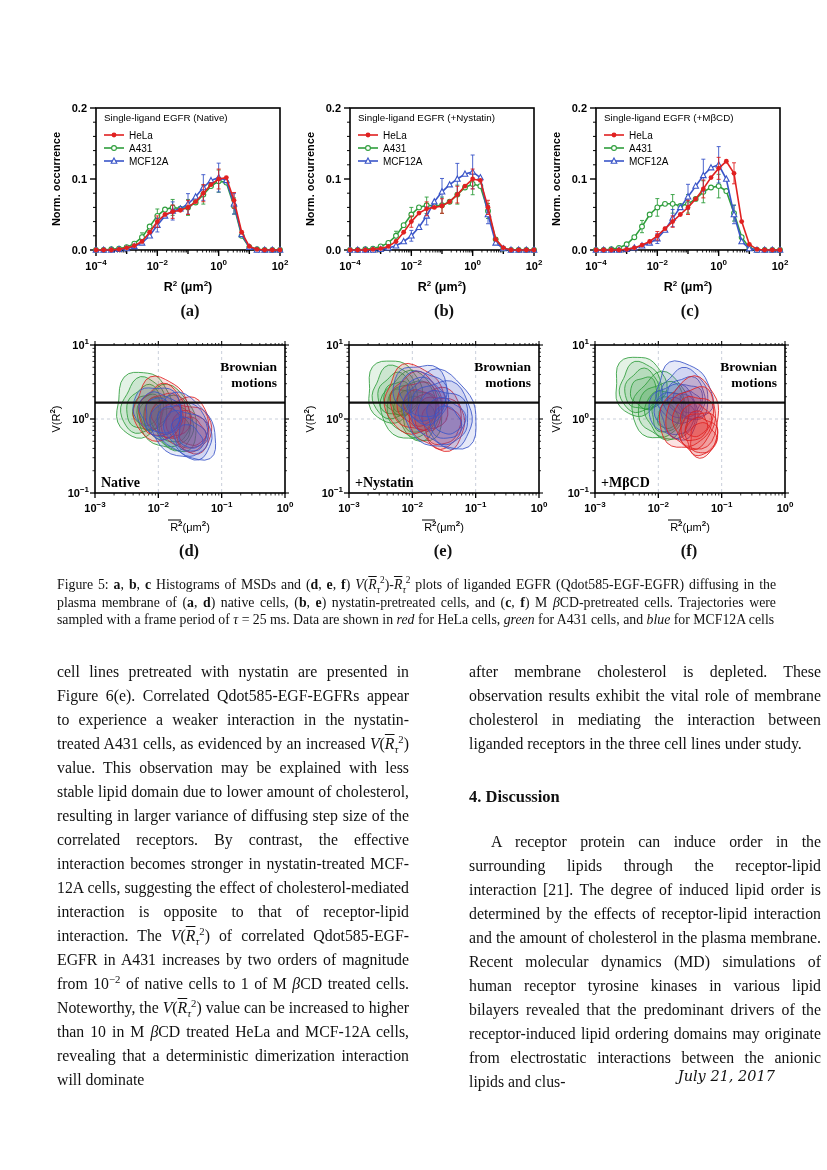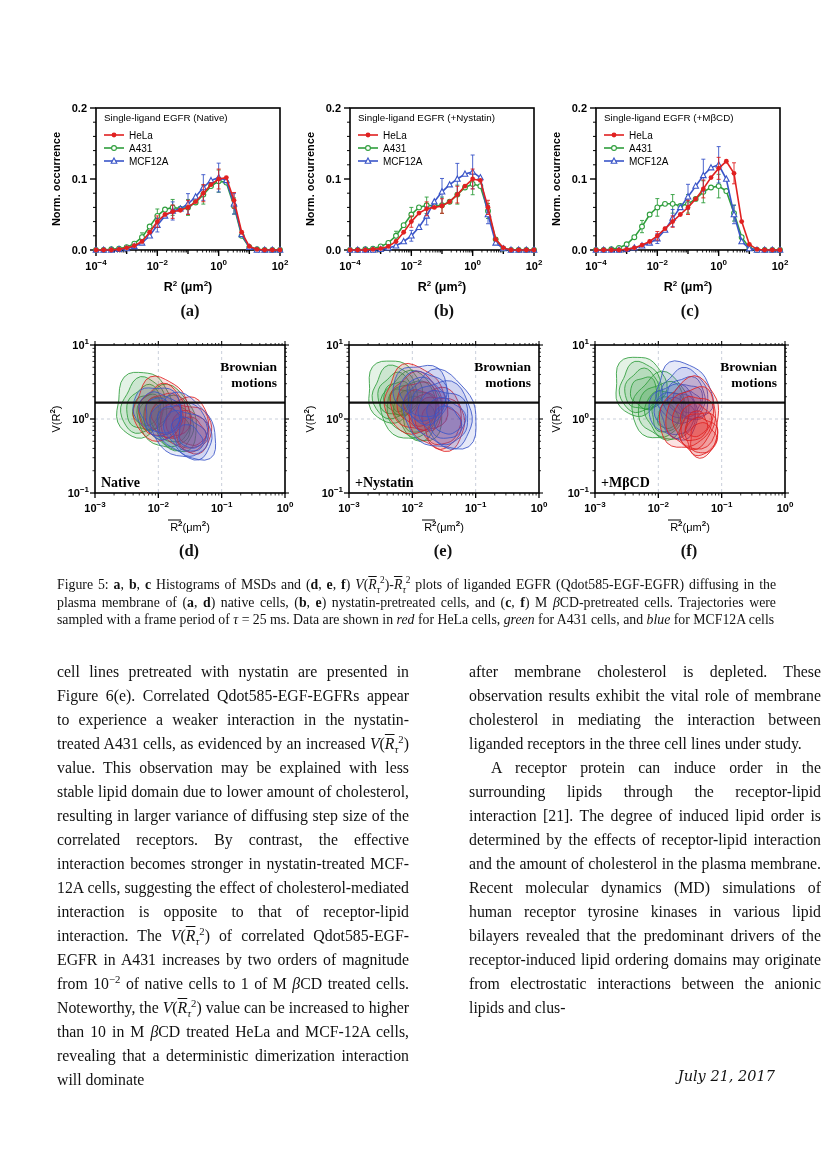--- a/index.html
+++ b/index.html
@@ -1155,17 +1155,18 @@
     <div class="plabel">(f)</div>
   </div>
 
   <p class="caption"><span>Figure 5: </span><span style="font-weight: bold;">a</span><span>, </span><span style="font-weight: bold;">b</span><span>, </span><span style="font-weight: bold;">c</span><span> Histograms of MSDs and (</span><span style="font-weight: bold;">d</span><span>, </span><span style="font-weight: bold;">e</span><span>, </span><span style="font-weight: bold;">f</span><span>) </span><span style="font-style: italic;">V</span><span>(</span><span style="font-style: italic; text-decoration: overline;">R</span><sub style="font-style: italic;">τ</sub><sup>2</sup><span>)-</span><span style="font-style: italic; text-decoration: overline;">R</span><sub style="font-style: italic;">τ</sub><sup>2</sup><span> plots of liganded EGFR (Qdot585-EGF-EGFR) diffusing in the plasma membrane of (</span><span style="font-weight: bold;">a</span><span>, </span><span style="font-weight: bold;">d</span><span>) native cells, (</span><span style="font-weight: bold;">b</span><span>, </span><span style="font-weight: bold;">e</span><span>) nystatin-pretreated cells, and (</span><span style="font-weight: bold;">c</span><span>, </span><span style="font-weight: bold;">f</span><span>) M </span><span style="font-style: italic;">β</span><span>CD-pretreated cells. Trajectories were sampled with a frame period of </span><span style="font-style: italic;">τ</span><span> = 25 ms. Data are shown in </span><span style="font-style: italic;">red</span><span> for HeLa cells, </span><span style="font-style: italic;">green</span><span> for A431 cells, and </span><span style="font-style: italic;">blue</span><span> for MCF12A cells</span></p>
 
   <div class="col col-left">
     <p><span>cell lines pretreated with nystatin are presented in Figure 6(e). Correlated Qdot585-EGF-EGFRs appear to experience a weaker interaction in the nystatin-treated A431 cells, as evidenced by an increased </span><span style="font-style: italic;">V</span><span>(</span><span style="font-style: italic; text-decoration: overline;">R</span><sub style="font-style: italic;">τ</sub><sup>2</sup><span>)</span><span> value. This observation may be explained with less stable lipid domain due to lower amount of cholesterol, resulting in larger variance of diffusing step size of the correlated receptors. By contrast, the effective interaction becomes stronger in nystatin-treated MCF-12A cells, suggesting the effect of cholesterol-mediated interaction is opposite to that of receptor-lipid interaction. The </span><span style="font-style: italic;">V</span><span>(</span><span style="font-style: italic; text-decoration: overline;">R</span><sub style="font-style: italic;">τ</sub><sup>2</sup><span>)</span><span> of correlated Qdot585-EGF-EGFR in A431 increases by two orders of magnitude from 10</span><sup>−2</sup><span> of native cells to 1 of M </span><span style="font-style: italic;">β</span><span>CD treated cells. Noteworthy, the </span><span style="font-style: italic;">V</span><span>(</span><span style="font-style: italic; text-decoration: overline;">R</span><sub style="font-style: italic;">τ</sub><sup>2</sup><span>)</span><span> value can be increased to higher than 10 in M </span><span style="font-style: italic;">β</span><span>CD treated HeLa and MCF-12A cells, revealing that a deterministic dimerization interaction will dominate</span></p>
   </div>
   <div class="col col-right">
     <p><span>after membrane cholesterol is depleted.  These observation results exhibit the vital role of membrane cholesterol in mediating the interaction between liganded receptors in the three cell lines under study.</span></p>
+    <h3>4. Discussion</h3>
     <p class="indent"><span>A receptor protein can induce order in the surrounding lipids through the receptor-lipid interaction [21].  The degree of induced lipid order is determined by the effects of receptor-lipid interaction and the amount of cholesterol in the plasma membrane.  Recent molecular dynamics (MD) simulations of human receptor tyrosine kinases in various lipid bilayers revealed that the predominant drivers of the receptor-induced lipid ordering domains may originate from electrostatic interactions between the anionic lipids and clus-</span></p>
   </div>
 
   <div class="footer-date">July 21, 2017</div>
 </div>
 
 </body></html>

